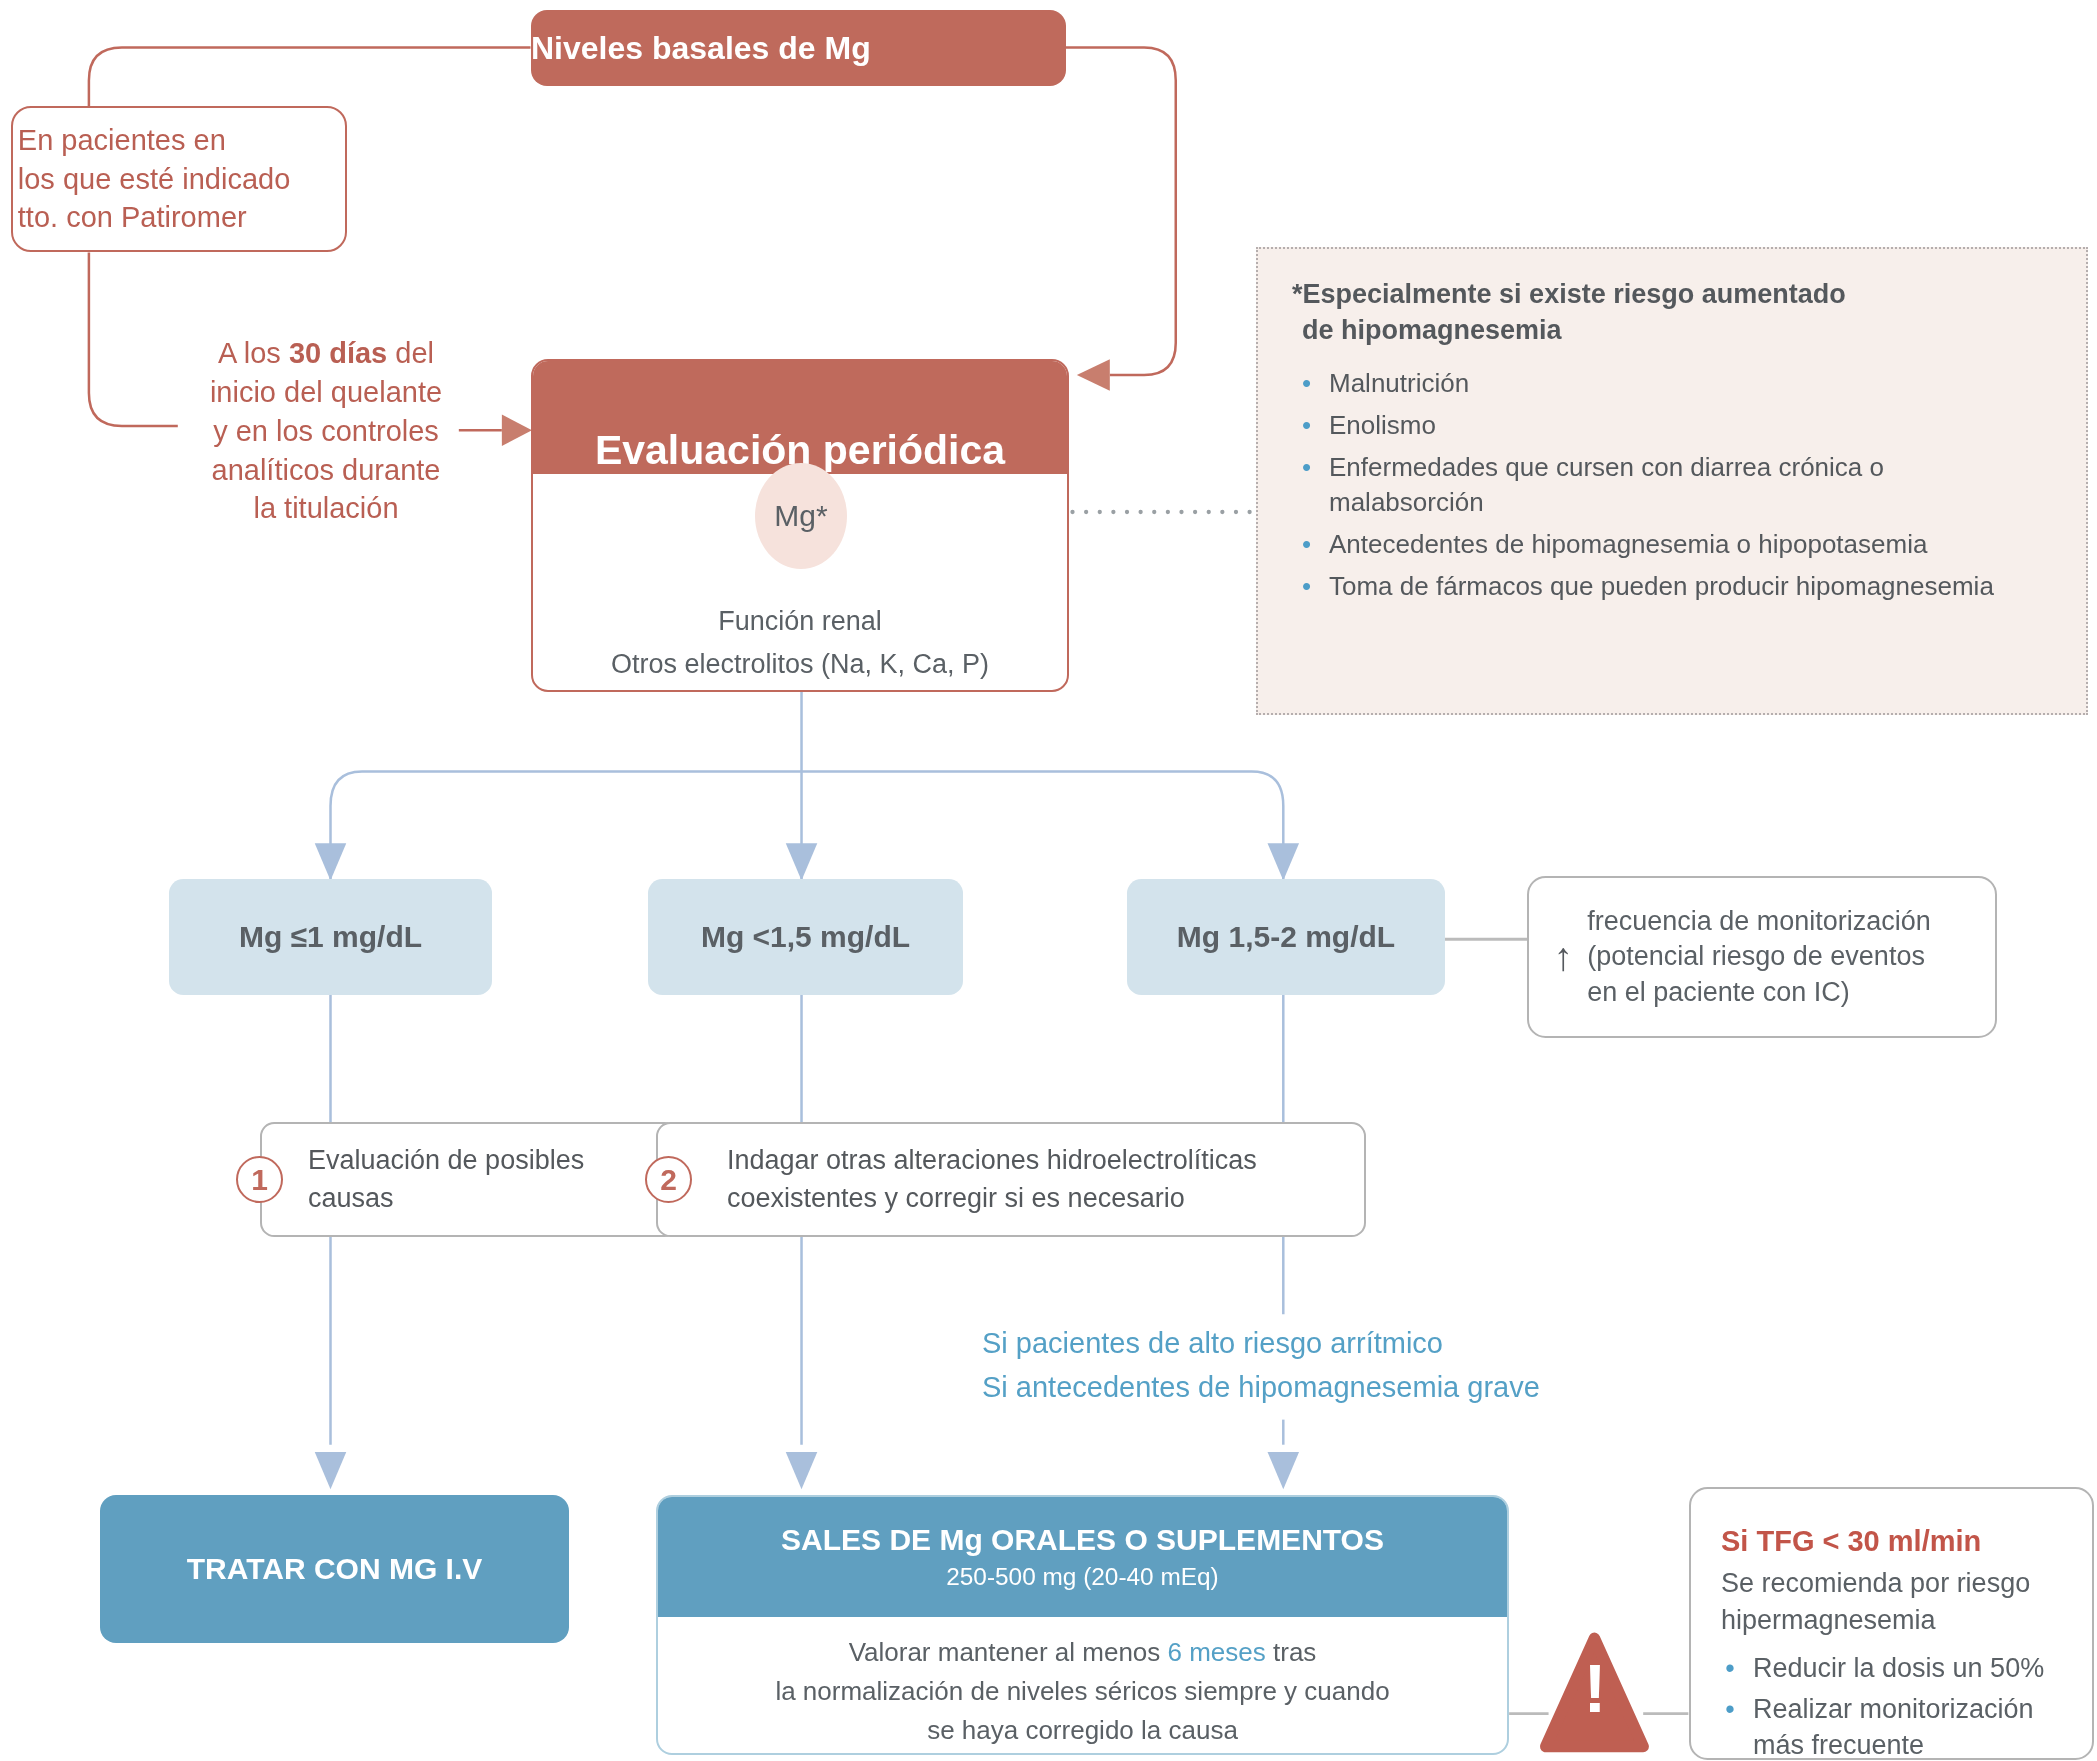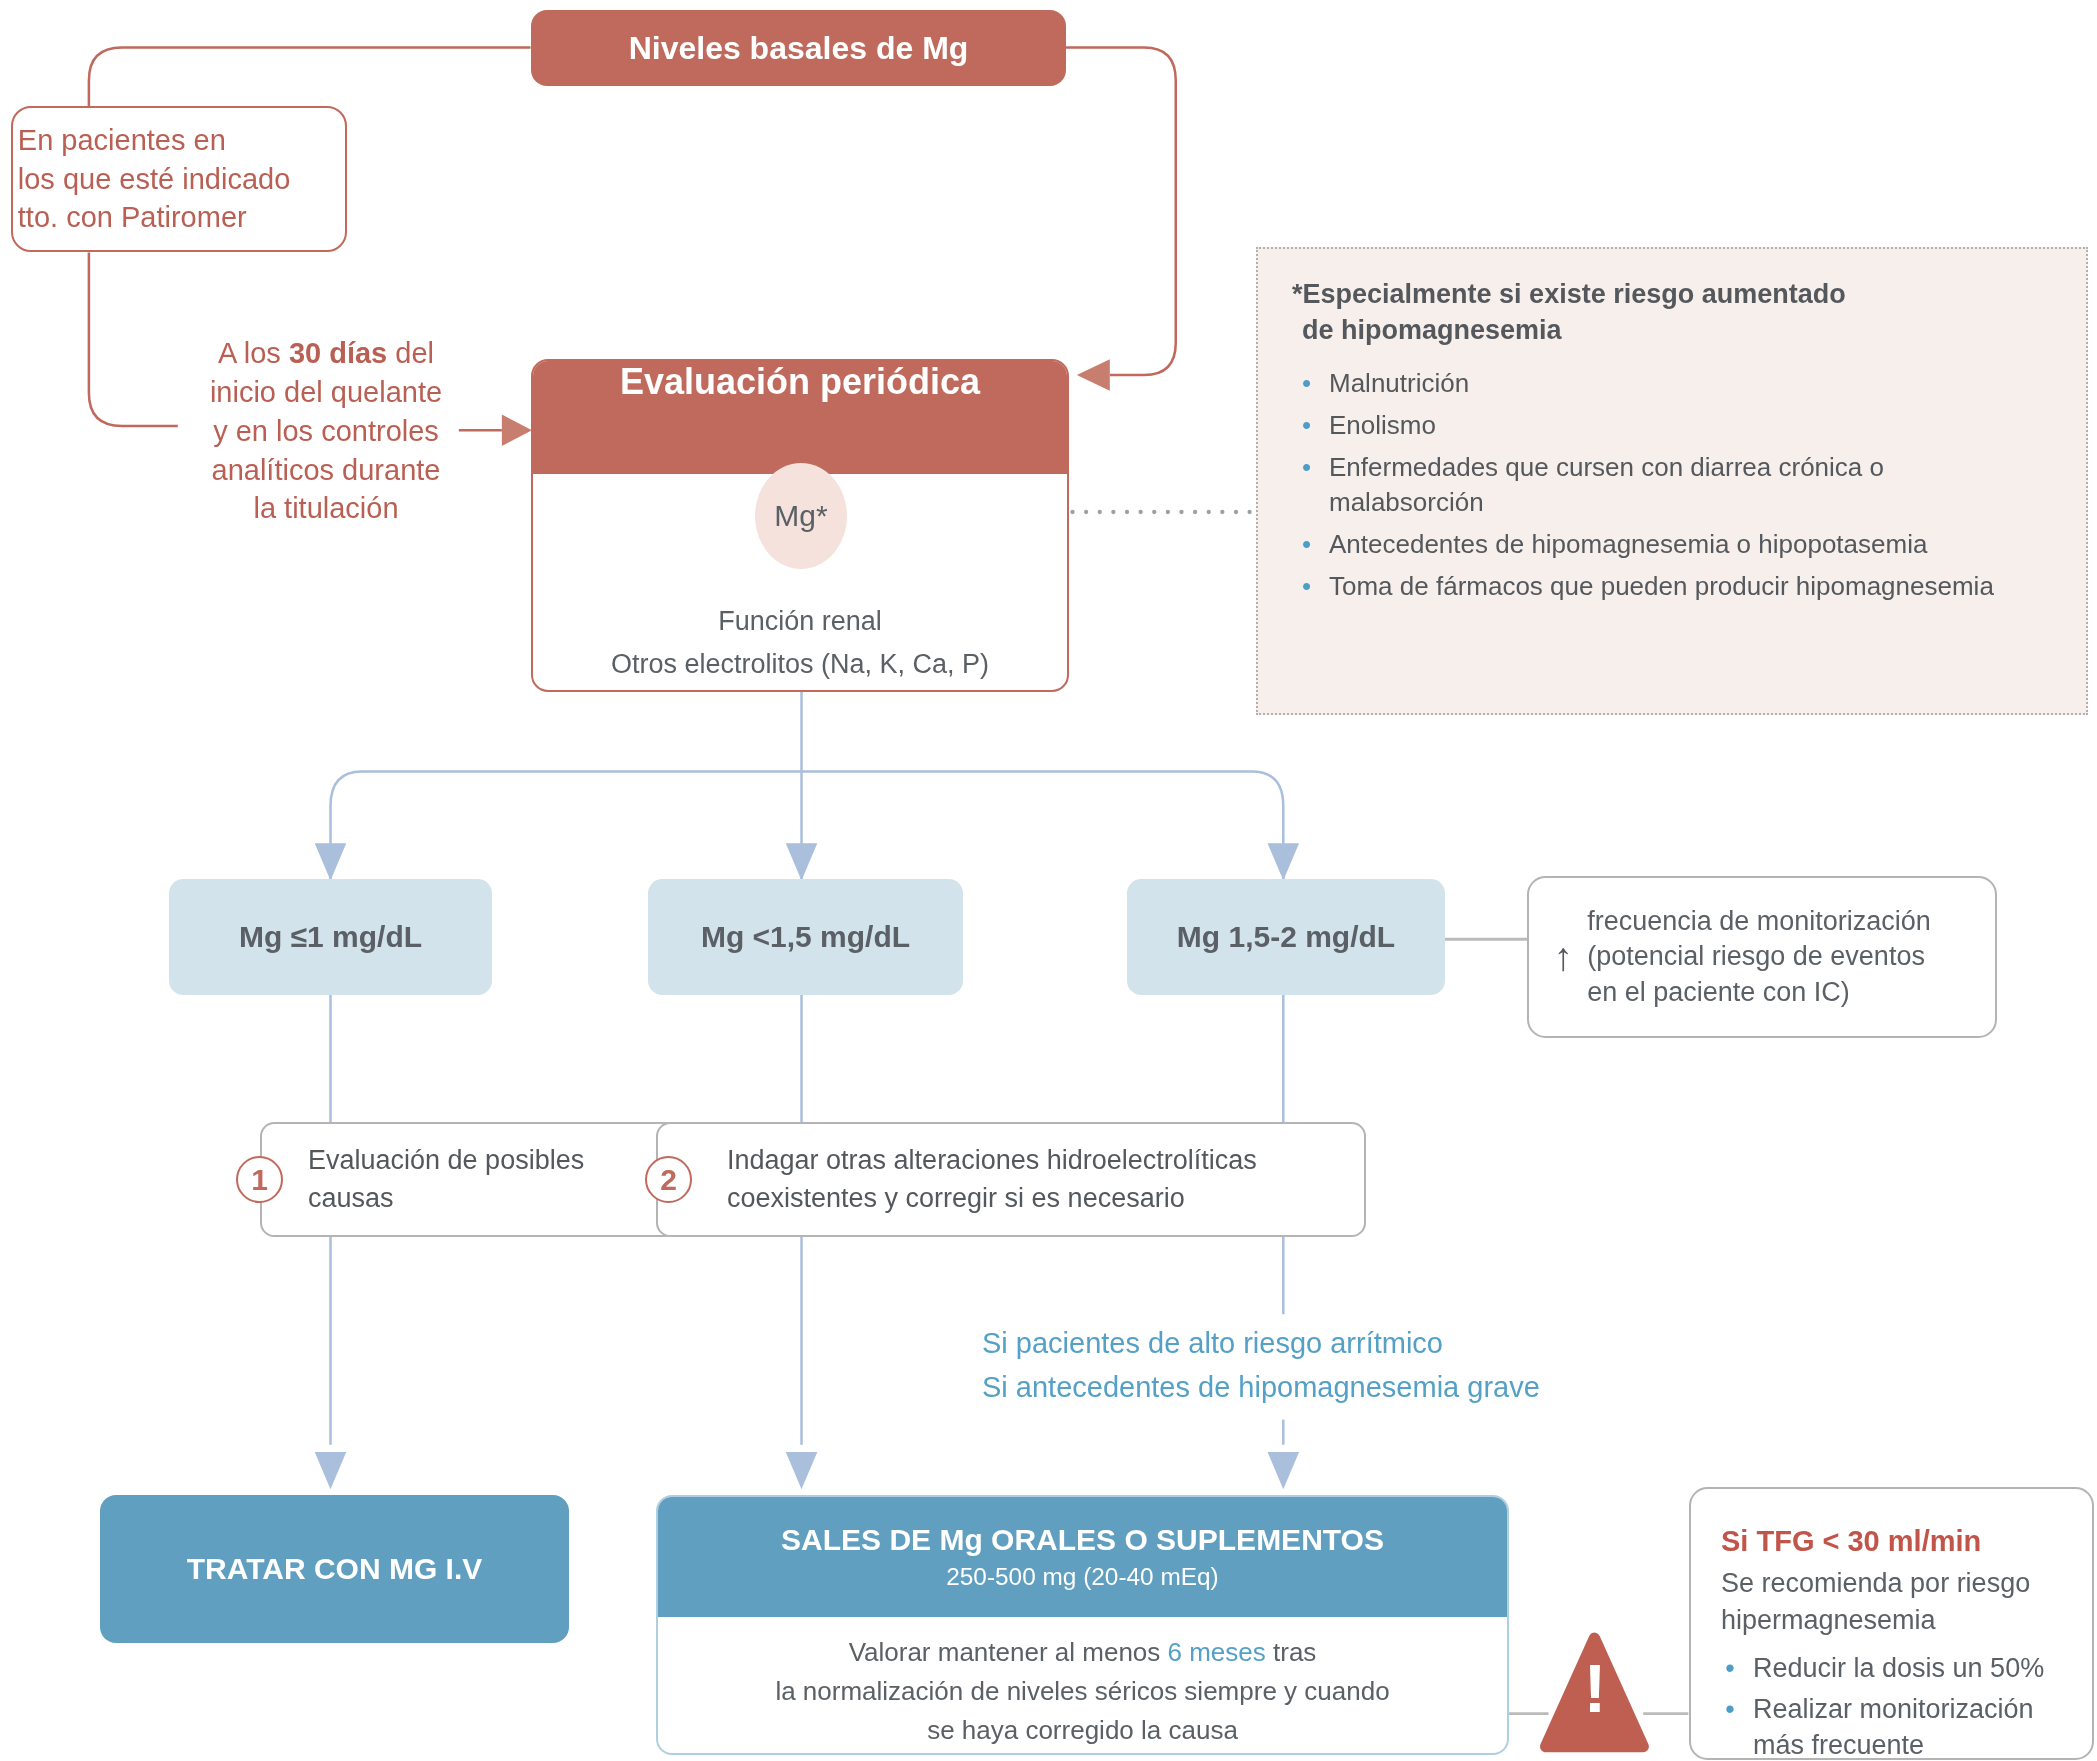--- a/index.html
+++ b/index.html
@@ -4,39 +4,39 @@
 <style>
   html,body{margin:0;padding:0;background:#fff;}
   .canvas{position:relative;width:2097px;height:1761px;background:#ffffff;
           font-family:"Liberation Sans",sans-serif;color:#54585c;overflow:hidden;}
   .abs{position:absolute;}
   svg.connectors{position:absolute;left:0;top:0;z-index:0;}
   .node{z-index:1;}
 
   
   .pill{background:#bf6a5c;border-radius:16px;color:#ffffff;font-weight:bold;
-        display:flex;align-items:center;justify-content:center;}
+        display:flex;align-items:center;}
   .pill.baseline{left:531px;top:10px;width:535px;height:76px;font-size:32px;}
 
   
   .patient-box{left:10.8px;top:106px;width:336px;height:146px;background:#fff;
                border:2.2px solid #c0695c;border-radius:20px;color:#b95f53;font-size:29px;
                line-height:1.33;display:flex;flex-direction:column;justify-content:center;
                padding-left:5px;box-sizing:border-box;}
 
   
   .titration{left:172px;top:334px;width:308px;text-align:center;color:#b95f53;
              font-size:29px;line-height:1.34;}
   .titration b{font-weight:bold;}
 
   
   .eval-card{left:531px;top:359px;width:538px;height:333px;border:2.2px solid #c0695c;
              border-radius:17px;background:#fff;box-sizing:border-box;overflow:hidden;}
   .eval-header{position:absolute;left:0;top:0;right:0;height:113px;background:#bf6a5c;
-               color:#fff;font-weight:bold;font-size:36px;display:flex;align-items:flex-start;
+               color:#fff;font-weight:bold;font-size:41px;display:flex;align-items:flex-end;
                justify-content:center;}
   .mg-ellipse{position:absolute;left:222px;top:102px;width:92px;height:106px;
               background:#f6e2dc;border-radius:50%;display:flex;align-items:center;
               justify-content:center;font-size:30px;color:#5a6065;}
   .eval-line1{position:absolute;left:0;right:0;top:245px;text-align:center;
               font-size:27px;color:#5a6065;}
   .eval-line2{position:absolute;left:0;right:0;top:288px;text-align:center;
               font-size:27px;color:#5a6065;}
 
   

